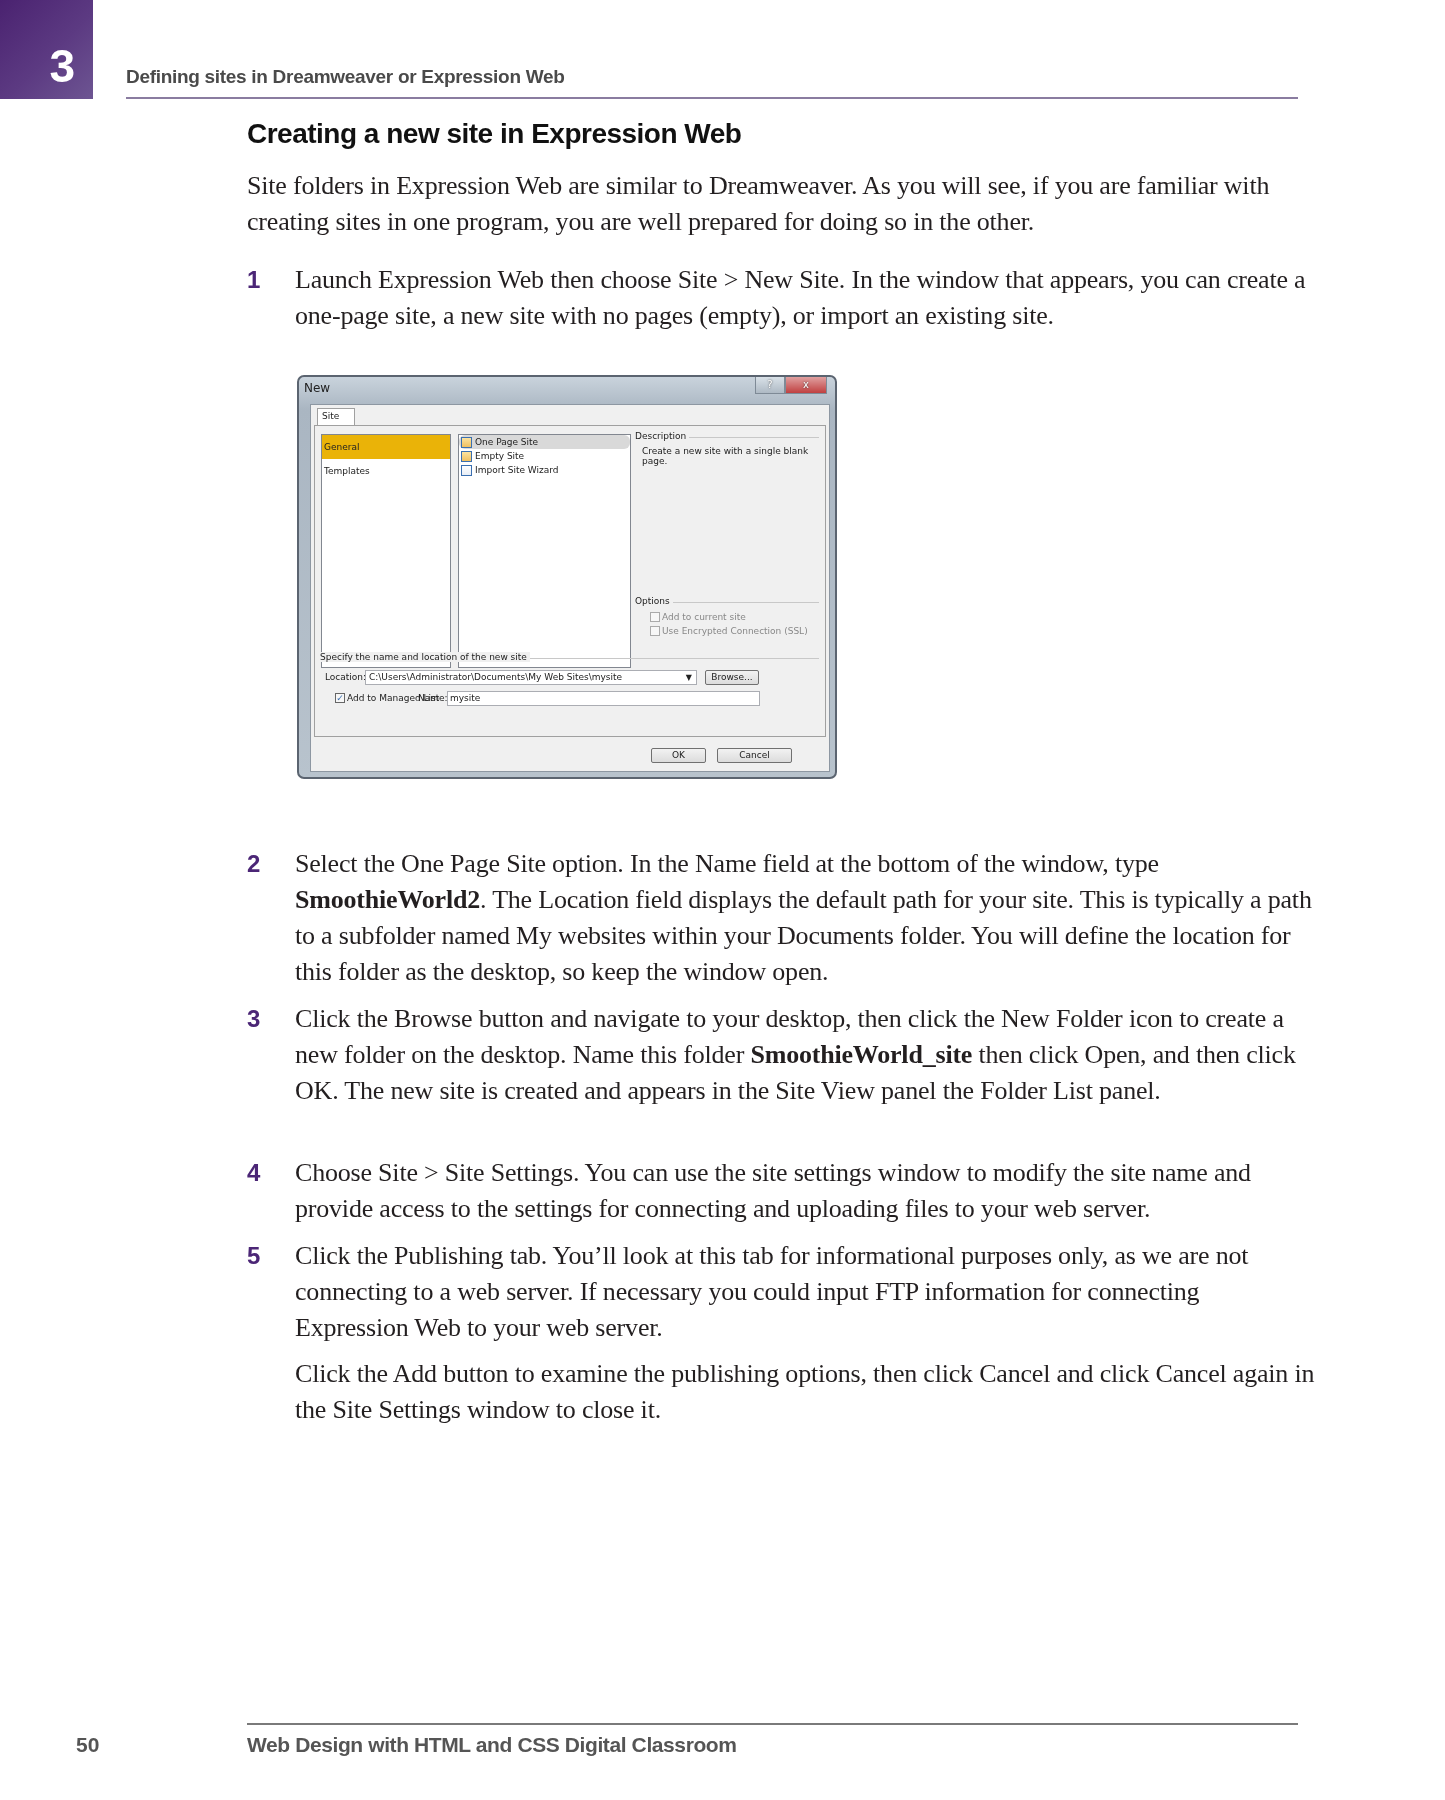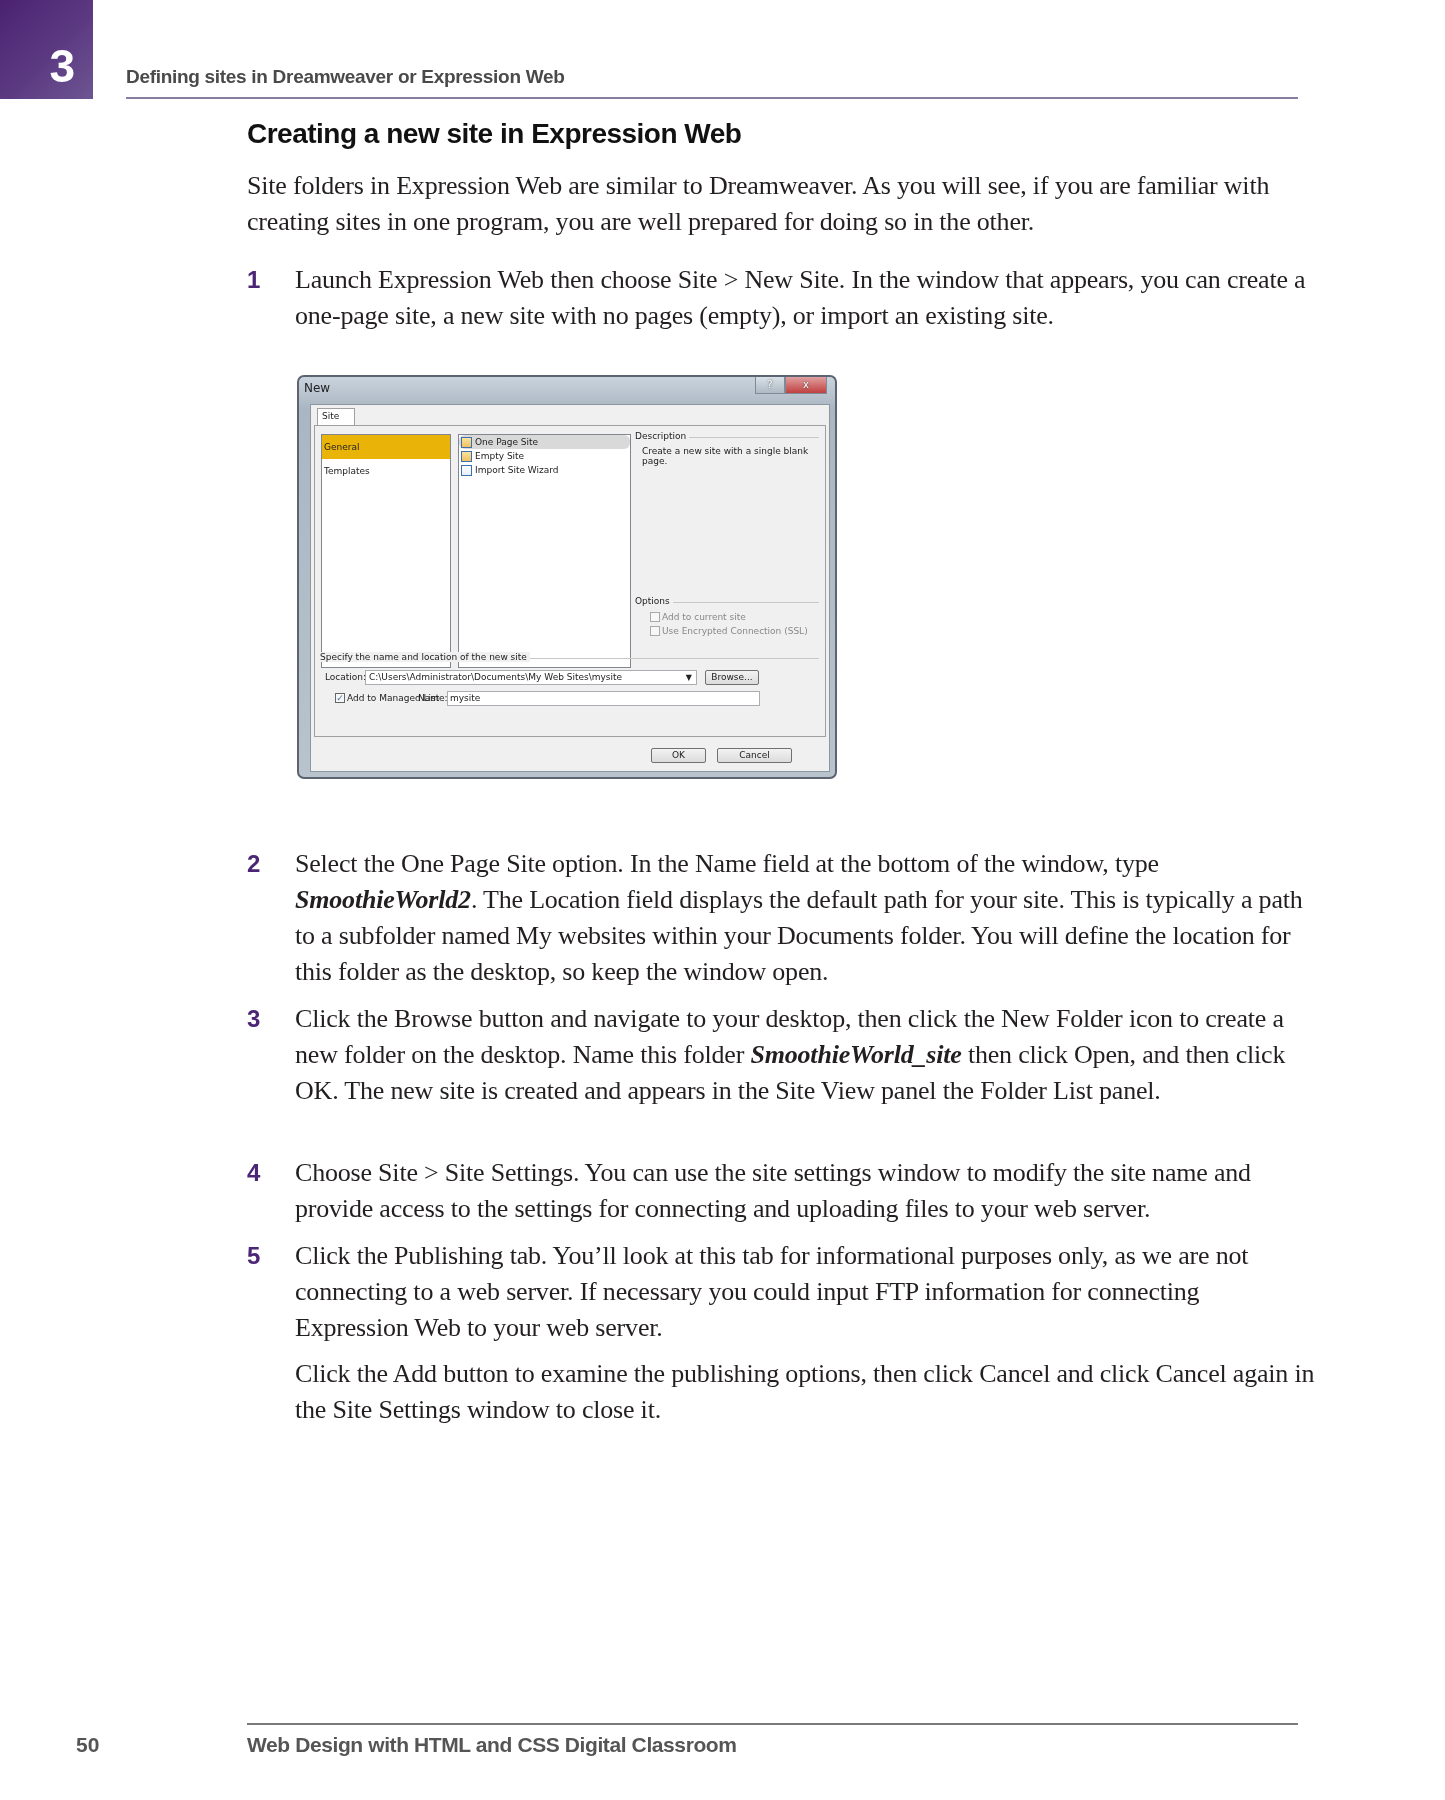--- a/index.html
+++ b/index.html
@@ -6,21 +6,21 @@
   body{width:1445px;height:1800px;position:relative;overflow:hidden;font-family:"Liberation Serif","DejaVu Serif",serif;color:#231f20;}
   .chapter-tab{position:absolute;left:0;top:0;width:93px;height:99px;background:linear-gradient(135deg,#4a2270 0%,#5c3a82 55%,#6d5592 100%);}
   .chapter-num{position:absolute;right:18px;bottom:10px;color:#fff;font-family:"Liberation Sans",sans-serif;font-weight:bold;font-size:46px;line-height:1;}
   .running-head{position:absolute;left:126px;top:66px;font-family:"Liberation Sans",sans-serif;font-size:19px;font-weight:bold;color:#4a4a4a;letter-spacing:-0.3px;}
   .head-rule{position:absolute;left:126px;top:97px;width:1172px;height:2px;background:#8a7ca0;}
   h1{position:absolute;left:247px;top:118px;margin:0;font-family:"Liberation Sans",sans-serif;font-size:28px;font-weight:bold;color:#111;letter-spacing:-0.5px;}
   .para{position:absolute;left:247px;width:1070px;font-size:26px;line-height:36px;margin:0;letter-spacing:-0.2px;}
   .step{position:absolute;left:247px;width:1070px;}
   .step-num{position:absolute;left:0;top:0;font-family:"Liberation Sans",sans-serif;font-weight:bold;font-size:24px;line-height:36px;color:#4b2676;}
   .step-text{position:absolute;left:48px;width:1020px;font-size:26px;line-height:36px;letter-spacing:-0.2px;}
-  .step-text b{font-weight:bold;font-style:italic;}
+  .step-text b{font-weight:bold;}
   .footer-rule{position:absolute;left:247px;top:1723px;width:1051px;height:2px;background:#7a7a7a;}
   .page-num{position:absolute;left:76px;top:1733px;font-family:"Liberation Sans",sans-serif;font-weight:bold;font-size:21px;color:#555;}
   .footer-title{position:absolute;left:247px;top:1733px;font-family:"Liberation Sans",sans-serif;font-weight:bold;font-size:21px;color:#555;letter-spacing:-0.4px;}
 
   
   .dlg{position:absolute;left:297px;top:375px;width:540px;height:404px;border:2px solid #5b6470;border-radius:7px;background:linear-gradient(180deg,#c9d3dc 0%,#aab6c2 8%,#b8c3cd 100%);box-sizing:border-box;font-family:"DejaVu Sans",sans-serif;font-size:9px;color:#222;}
   .dlg-title{position:absolute;left:5px;top:4px;font-size:12px;color:#222;}
   .dlg-ctrls{position:absolute;right:8px;top:0;display:flex;}
   .dlg-ctrl{width:28px;height:16px;border:1px solid #7e8a96;border-top:none;background:linear-gradient(#d9e1e8,#aeb9c4);color:#fff;font-size:10px;text-align:center;line-height:16px;text-shadow:0 0 2px #333;}
   .dlg-client{position:absolute;left:5px;top:27px;right:5px;bottom:5px;background:#f0f0f0;border:1px solid #8d97a2;margin-left:6px;}

